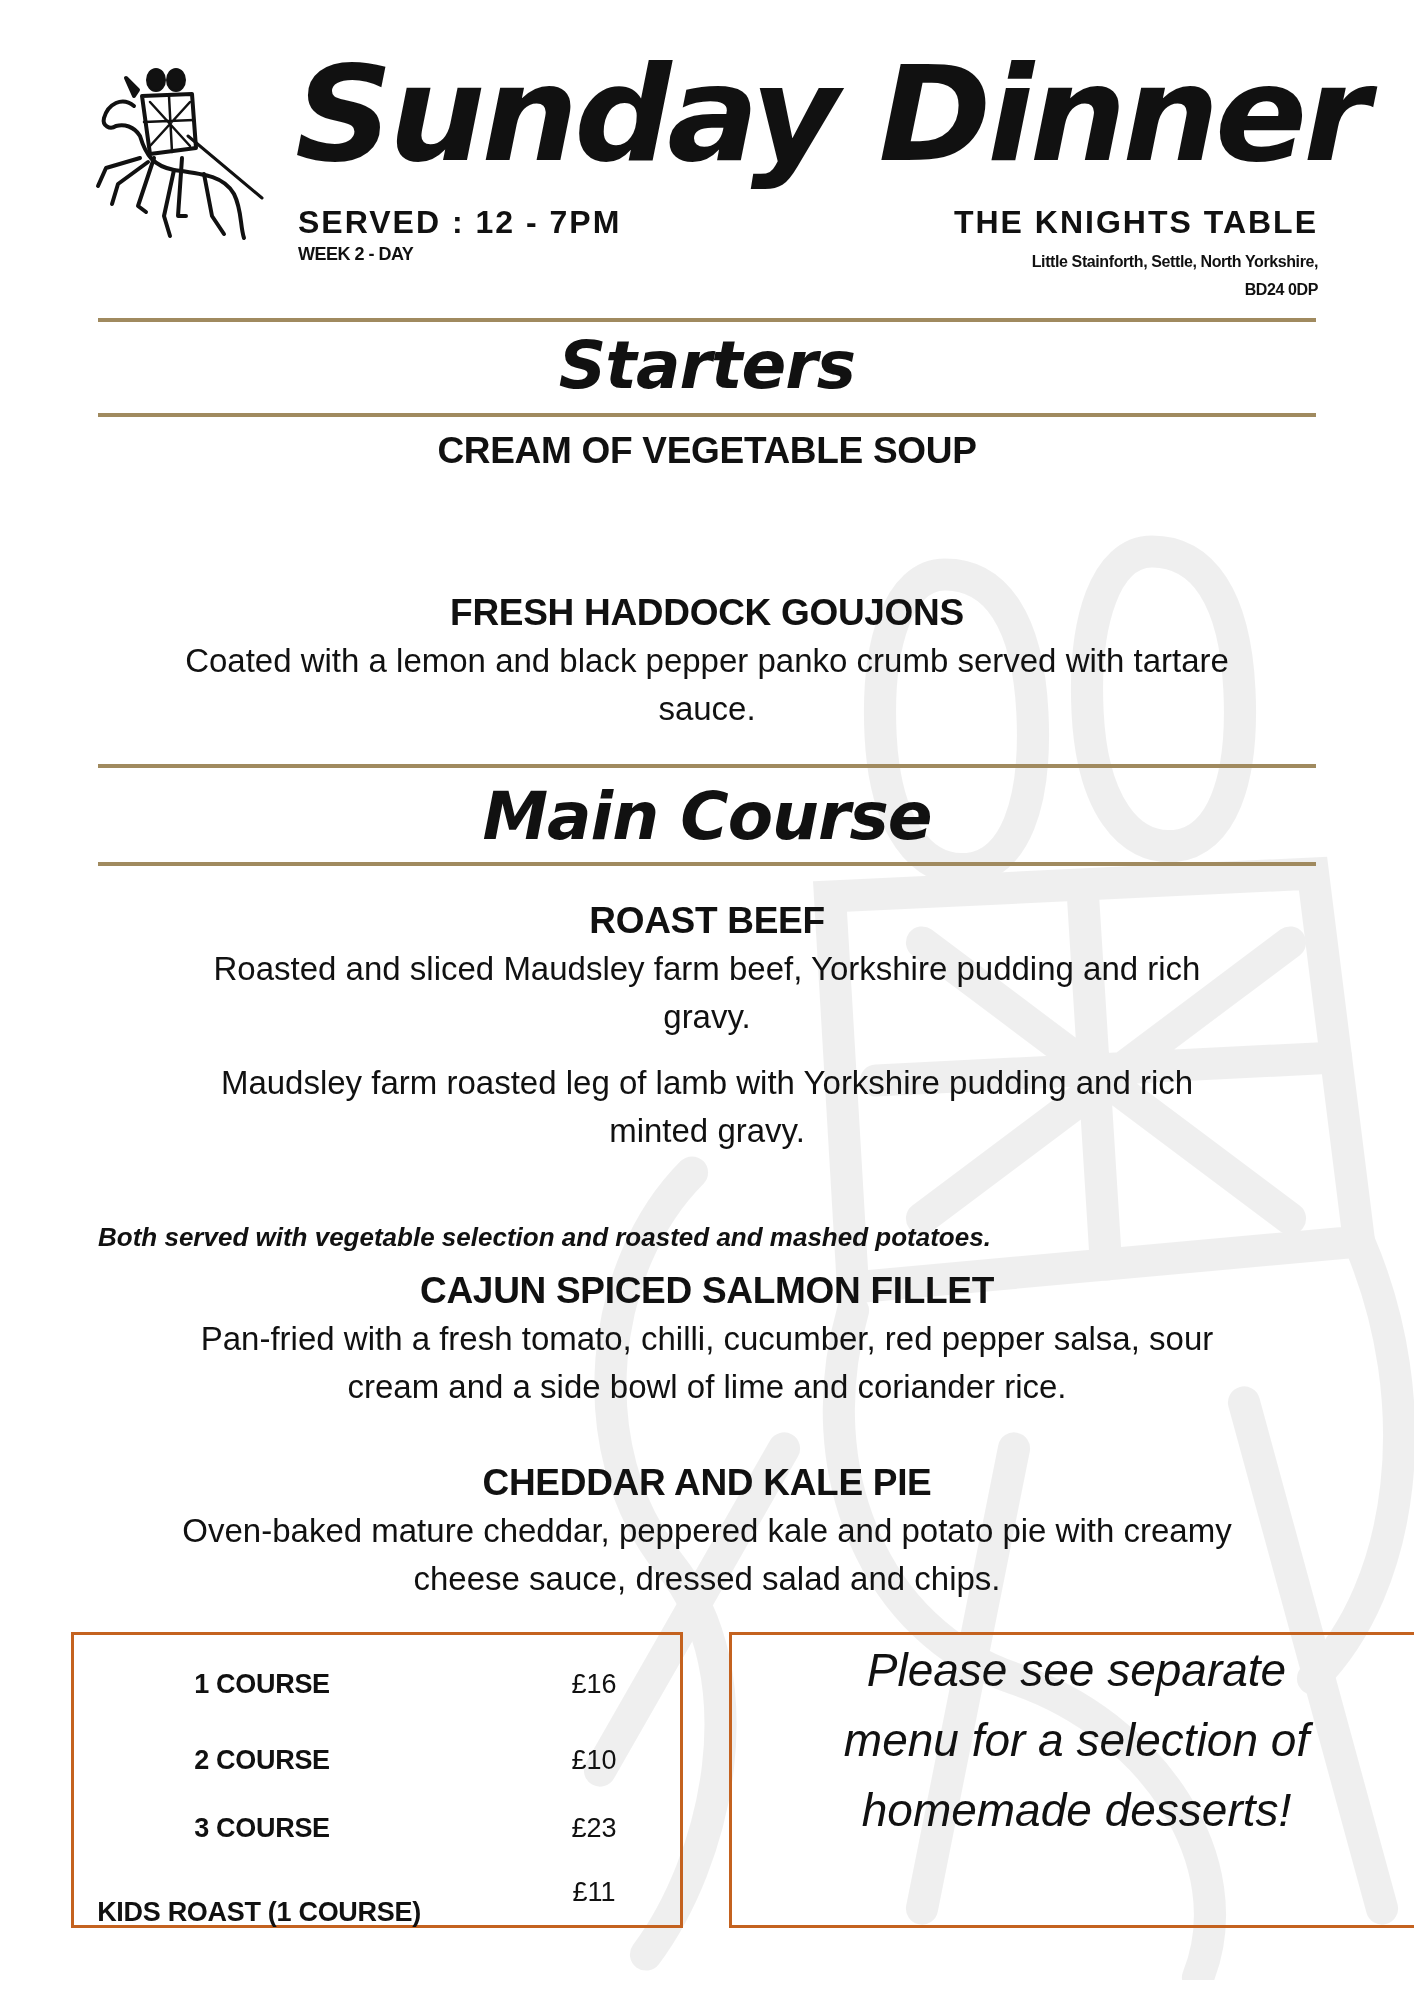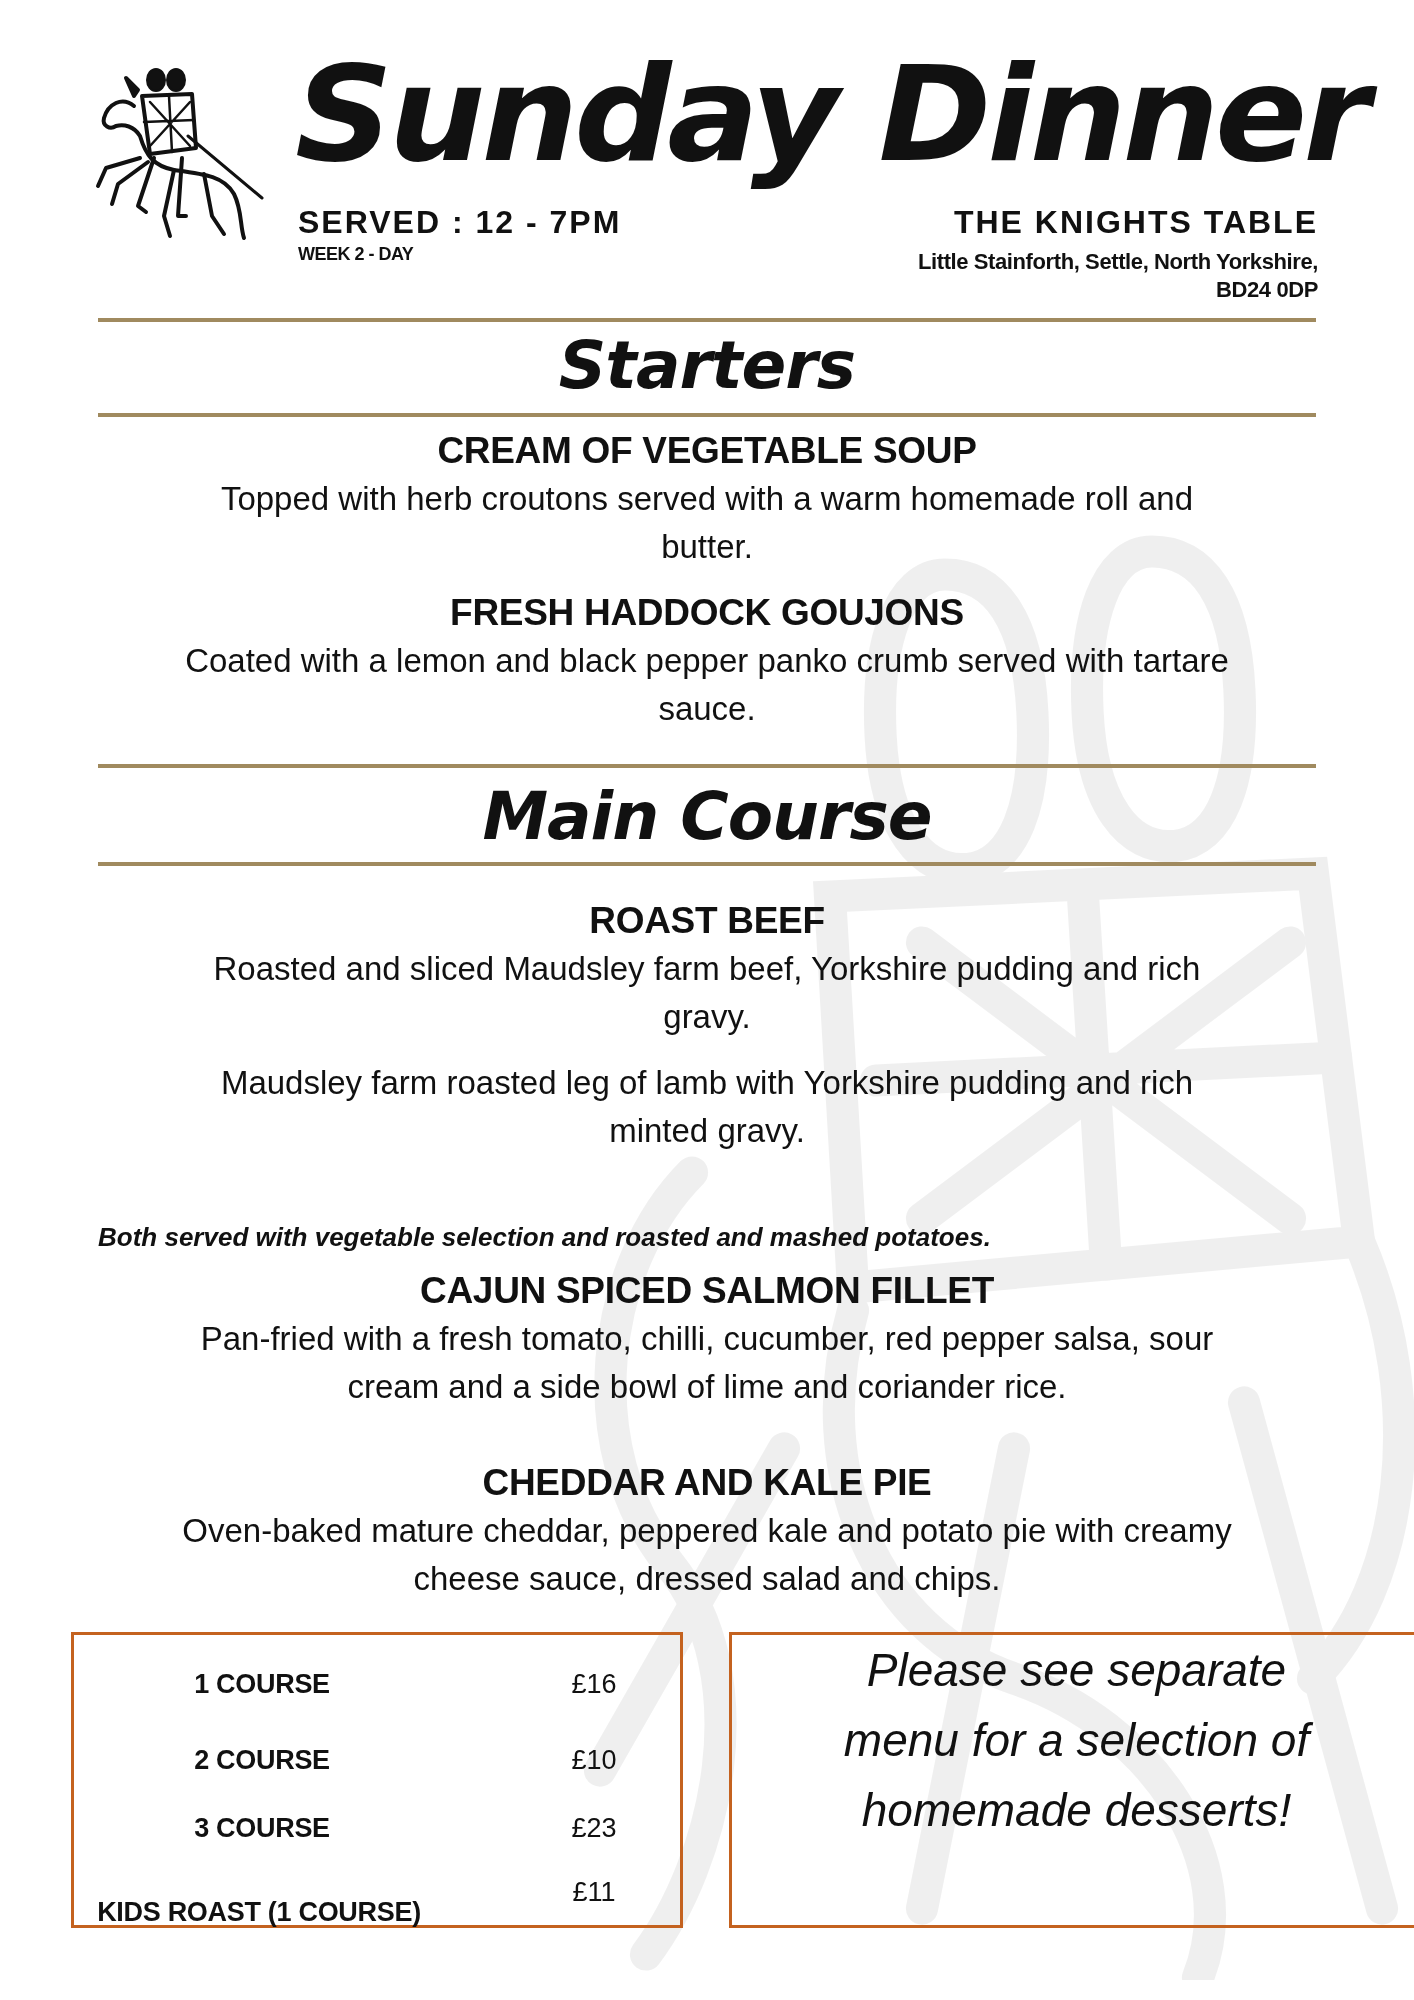--- a/index.html
+++ b/index.html
@@ -11,21 +11,21 @@
   .logo { position: absolute; left: 94px; top: 66px; width: 180px; height: 180px; }
   .title {
     position: absolute; left: 295px; top: 48px; width: 1040px;
     font-family: "DejaVu Sans", sans-serif; font-weight: 900; font-style: italic;
     font-size: 132px; letter-spacing: -4px; line-height: 1; white-space: nowrap;
     transform: scaleX(1.03); transform-origin: left top;
   }
   .served { position: absolute; left: 298px; top: 204px; font-size: 32px; font-weight: bold; letter-spacing: 2px; }
   .week { position: absolute; left: 298px; top: 244px; font-size: 18px; font-weight: bold; letter-spacing: -0.5px; }
   .venue { position: absolute; right: 96px; top: 204px; font-size: 32px; font-weight: bold; letter-spacing: 2px; text-align: right; }
-  .address { position: absolute; right: 96px; top: 248px; width: 500px; text-align: right; font-size: 22px; font-weight: bold; line-height: 28px; letter-spacing: -0.4px; }
+  .address { position: absolute; right: 96px; top: 248px; width: 500px; text-align: right; font-size: 16px; font-weight: bold; line-height: 28px; letter-spacing: -0.4px; }
   .rule { position: absolute; left: 98px; width: 1218px; height: 4px; background: #a08a5f; }
   .section-title {
     position: absolute; left: 98px; width: 1218px; text-align: center;
     font-family: "DejaVu Sans", sans-serif; font-weight: 900; font-style: italic;
     font-size: 66px; line-height: 1; letter-spacing: -1px;
   }
   .item { position: absolute; left: 98px; width: 1218px; text-align: center; }
   .item-name { font-size: 37px; font-weight: bold; line-height: 48px; letter-spacing: -0.3px; }
   .item-desc { font-size: 33px; line-height: 48px; padding: 0 12px; }
   .note { position: absolute; left: 98px; width: 1218px; font-style: italic; font-size: 26px; top: 1222px; font-weight: bold; }
@@ -77,24 +77,20 @@
   <div>Little Stainforth, Settle, North Yorkshire,</div>
   <div>BD24 0DP</div>
 </div>
 
 <div class="rule" style="top:318px;"></div>
 <div class="section-title" style="top:333px;">Starters</div>
 <div class="rule" style="top:413px;"></div>
 
 <div class="item" style="top:427px;">
   <div class="item-name">CREAM OF VEGETABLE SOUP</div>
-  <div class="item-desc">
-    <div>Topped with herb croutons served with a warm homemade roll and</div>
-    <div>butter.</div>
-  </div>
 </div>
 <div class="item" style="top:589px;">
   <div class="item-name">FRESH HADDOCK GOUJONS</div>
   <div class="item-desc">
     <div>Coated with a lemon and black pepper panko crumb served with tartare</div>
     <div>sauce.</div>
   </div>
 </div>
 
 <div class="rule" style="top:764px;"></div>

